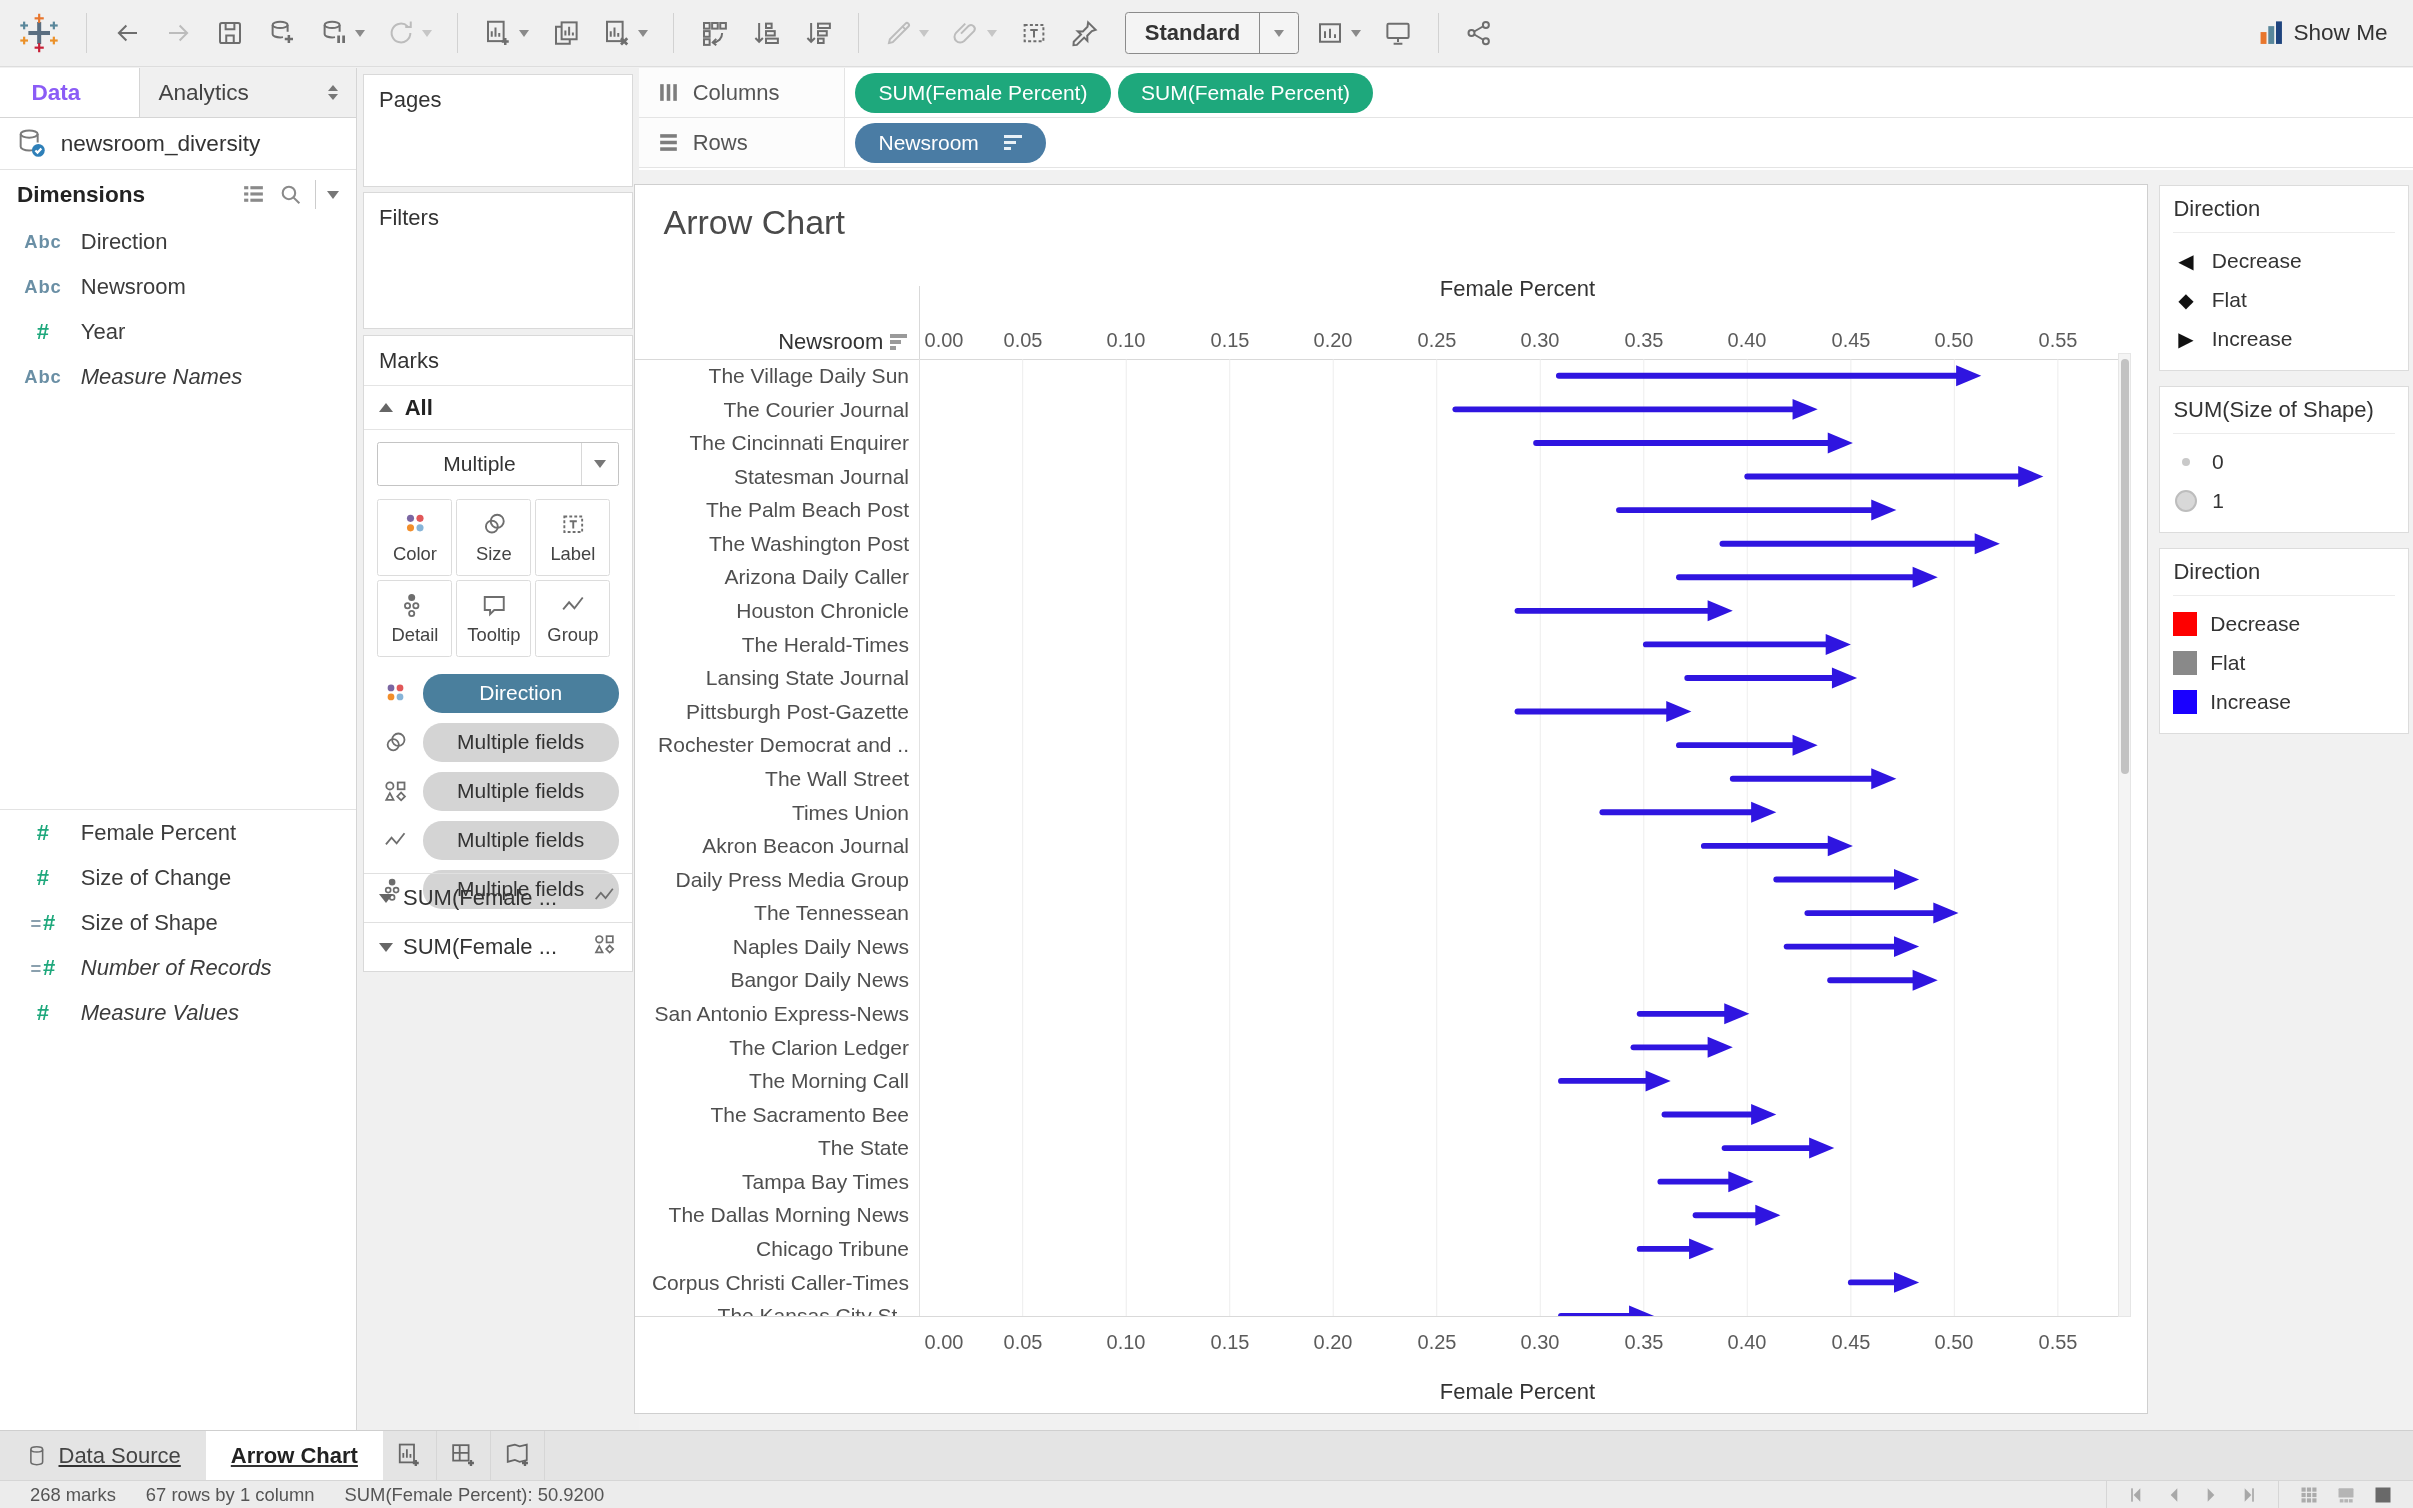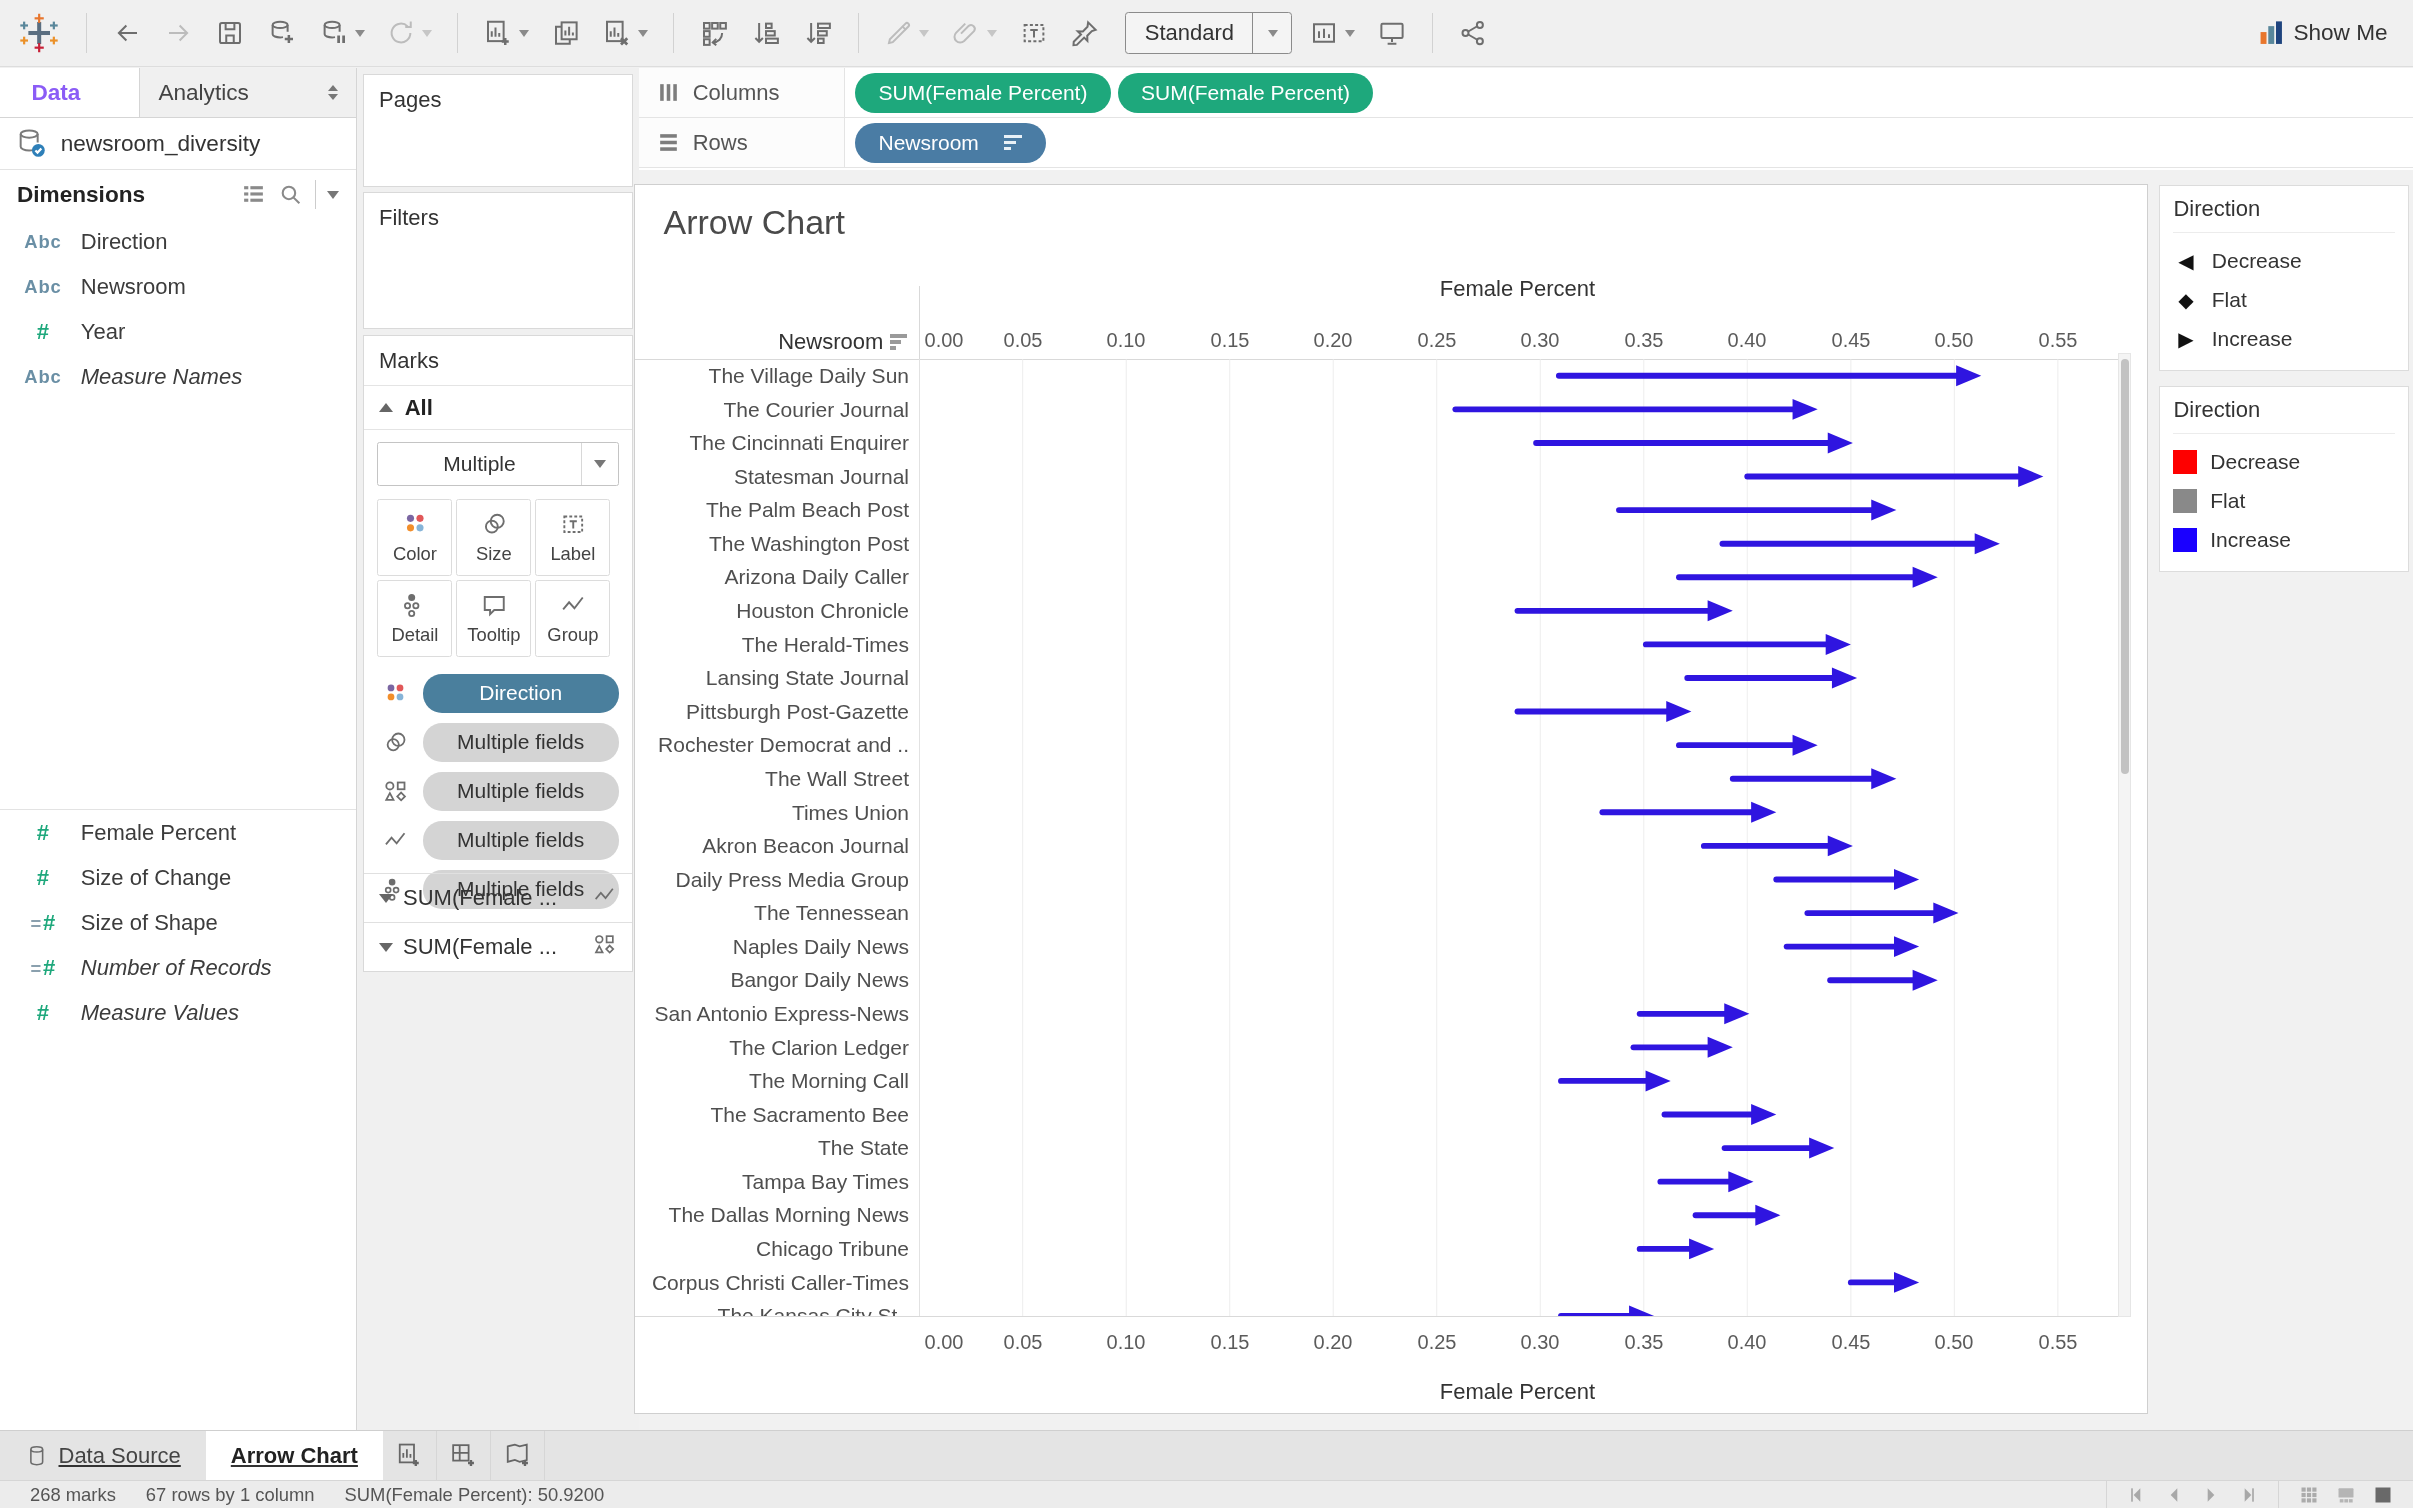--- a/index.html
+++ b/index.html
@@ -12,21 +12,21 @@
     border-bottom:0.8px solid #ddd; display:flex; align-items:center; padding:0 17px; gap:11.7px; }
   .tb-logo { width:44px; height:44px; margin-right:5px; }
   .tb-sep { width:0.8px; height:40px; background:#d2d2d2; margin:0 8.4px; }
   .tb-btn { display:flex; align-items:center; gap:4.2px; padding:3.4px 5px; color:#6e6e6e; }
   .tb-btn.disabled { color:#bcbcbc; }
   .tb-btn svg { width:30px; height:30px; }
   .tb-caret { width:0; height:0; border-left:5.9px solid transparent; border-right:5.9px solid transparent;
     border-top:7.5px solid #8a8a8a; margin-left:1.7px; }
   .tb-btn.disabled .tb-caret { border-top-color:#c6c6c6; }
   .standard-dd { display:flex; align-items:center; height:42px; border:1.7px solid #8b8b8b; border-radius:3.4px;
-    background:#f4f4f4; margin-left:8.4px; }
+    background:#f4f4f4; margin-left:8.4px;font-weight:bold; }
   .standard-dd .lbl { padding:0 18.4px; font-size:22px; color:#333; min-width:126px; }
   .standard-dd .caret-box { width:39px; height:100%; border-left:1.7px solid #8b8b8b;
     display:flex; align-items:center; justify-content:center; }
   .tb-spacer { flex:1; }
   .show-me { display:flex; align-items:center; gap:8.4px; font-size:22.6px; color:#333; padding:5px 8.4px; }
   .show-me svg { width:28.5px; height:28.5px; }
 
   
   .datapanel { position:absolute; left:0; top:68px; width:357px; height:1362px; background:#fff;
     border-right:0.8px solid #d5d5d5; }
@@ -817,20 +817,31 @@
         <div class="legend-item">
           <span class="lshape">◆</span>
           <span>Flat</span>
         </div>
         <div class="legend-item">
           <span class="lshape">▶</span>
           <span>Increase</span>
         </div>
       </div>
       <div class="legend-card">
+        <div class="legend-title">SUM(Size of Shape)</div>
+        <div class="legend-item">
+          <span class="ldot small"></span>
+          <span>0</span>
+        </div>
+        <div class="legend-item">
+          <span class="ldot large"></span>
+          <span>1</span>
+        </div>
+      </div>
+      <div class="legend-card">
         <div class="legend-title">Direction</div>
         <div class="legend-item">
           <span class="lchip" style="background:#fe0000"></span>
           <span>Decrease</span>
         </div>
         <div class="legend-item">
           <span class="lchip" style="background:#898989"></span>
           <span>Flat</span>
         </div>
         <div class="legend-item">

